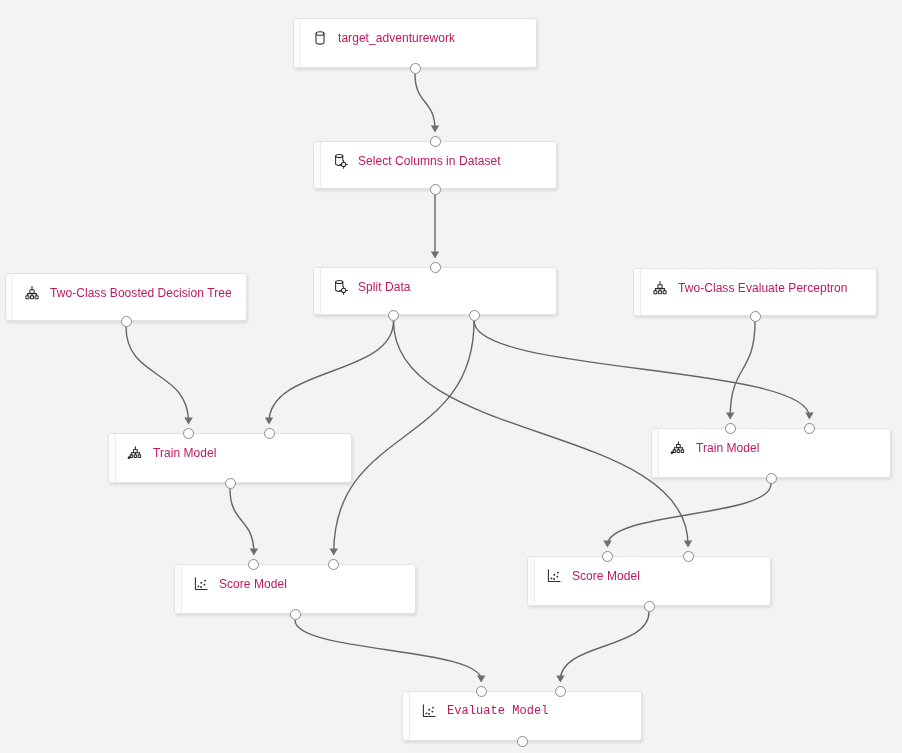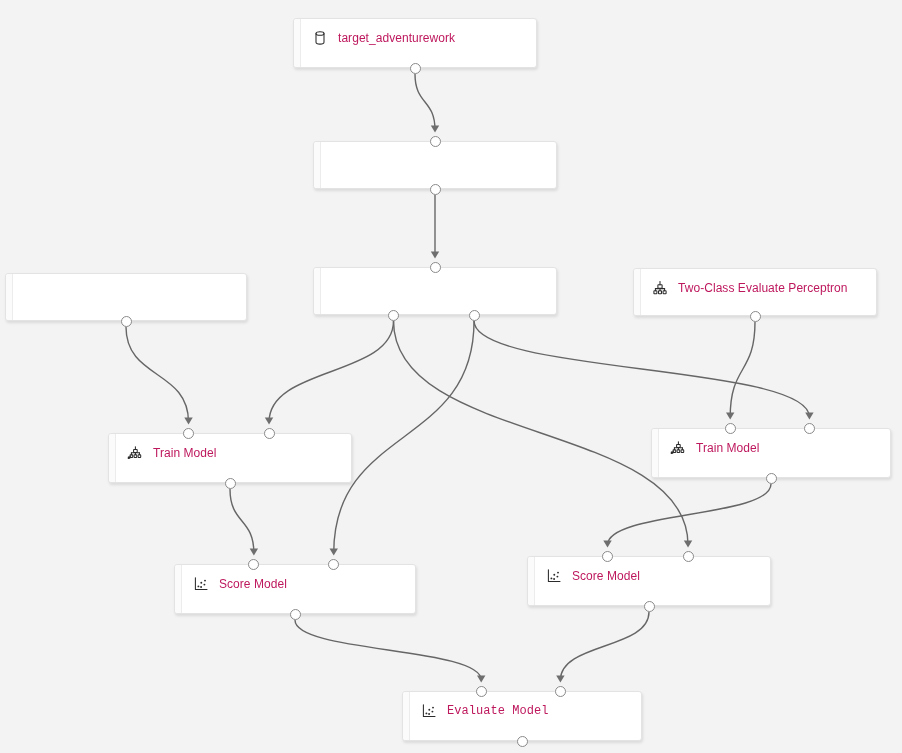--- a/index.html
+++ b/index.html
@@ -125,29 +125,61 @@
           <span class="node-icon"><svg viewBox="0 0 16 16" width="16" height="16">
               <ellipse cx="8" cy="3.5" rx="4" ry="1.8" stroke="#2b2b2b" stroke-width="1.05" fill="none" stroke-linecap="round" stroke-linejoin="round"></ellipse>
               <path d="M4 3.5 V12.3 C4 13.3 5.8 14.1 8 14.1 C10.2 14.1 12 13.3 12 12.3 V3.5" stroke="#2b2b2b" stroke-width="1.05" fill="none" stroke-linecap="round" stroke-linejoin="round"></path>
             </svg></span>
           <span class="node-label">target_adventurework</span>
         </div>
       </div>
       <div class="port" style="left: 415px; top: 68px;"></div>
       <div class="node" style="left: 313px; top: 141px; width: 244px; height: 48px;">
         <div class="node-accent"></div>
+        <div class="node-body">
+          <span class="node-icon"><svg viewBox="0 0 16 16" width="16" height="16">
+              <ellipse cx="7.2" cy="3" rx="3.6" ry="1.6" stroke="#2b2b2b" stroke-width="1.05" fill="none" stroke-linecap="round" stroke-linejoin="round"></ellipse>
+              <path d="M3.6 3 V10.8 C3.6 11.7 5.2 12.4 7.2 12.4 C8 12.4 8.7 12.3 9.3 12.1" stroke="#2b2b2b" stroke-width="1.05" fill="none" stroke-linecap="round" stroke-linejoin="round"></path>
+              <path d="M10.8 3 V7.4" stroke="#2b2b2b" stroke-width="1.05" fill="none" stroke-linecap="round" stroke-linejoin="round"></path>
+              <circle cx="11.6" cy="11.4" r="2.1" stroke="#2b2b2b" stroke-width="1.05" fill="none" stroke-linecap="round" stroke-linejoin="round"></circle>
+              <path d="M11.6 8.6 v-1 M11.6 14.2 v1 M8.8 11.4 h-1 M14.4 11.4 h1" stroke="#2b2b2b" stroke-width="1.05" fill="none" stroke-linecap="round" stroke-linejoin="round"></path>
+            </svg></span>
+          <span class="node-label">Select Columns in Dataset</span>
+        </div>
       </div>
       <div class="port" style="left: 435px; top: 141px;"></div>
       <div class="port" style="left: 435px; top: 189px;"></div>
       <div class="node" style="left: 5px; top: 273px; width: 242px; height: 48px;">
         <div class="node-accent"></div>
+        <div class="node-body">
+          <span class="node-icon"><svg viewBox="0 0 16 16" width="16" height="16">
+              <path d="M8 1.6 v3.2" stroke="#2b2b2b" stroke-width="1.05" fill="none" stroke-linecap="round" stroke-linejoin="round"></path>
+              <path d="M3.4 8.6 h9.2" stroke="#2b2b2b" stroke-width="1.05" fill="none" stroke-linecap="round" stroke-linejoin="round"></path>
+              <path d="M3.4 8.6 v2.2 M8 8.6 v2.2 M12.6 8.6 v2.2" stroke="#2b2b2b" stroke-width="1.05" fill="none" stroke-linecap="round" stroke-linejoin="round"></path>
+              <rect x="5.9" y="4.8" width="4.2" height="3.4" rx="0.5" stroke="#2b2b2b" stroke-width="1.05" fill="none" stroke-linecap="round" stroke-linejoin="round"></rect>
+              <rect x="1.9" y="10.8" width="3" height="3" rx="0.5" stroke="#2b2b2b" stroke-width="1.05" fill="none" stroke-linecap="round" stroke-linejoin="round"></rect>
+              <rect x="6.5" y="10.8" width="3" height="3" rx="0.5" stroke="#2b2b2b" stroke-width="1.05" fill="none" stroke-linecap="round" stroke-linejoin="round"></rect>
+              <rect x="11.1" y="10.8" width="3" height="3" rx="0.5" stroke="#2b2b2b" stroke-width="1.05" fill="none" stroke-linecap="round" stroke-linejoin="round"></rect>
+            </svg></span>
+          <span class="node-label">Two-Class Boosted Decision Tree</span>
+        </div>
       </div>
       <div class="port" style="left: 126px; top: 321px;"></div>
       <div class="node" style="left: 313px; top: 267px; width: 244px; height: 48px;">
         <div class="node-accent"></div>
+        <div class="node-body">
+          <span class="node-icon"><svg viewBox="0 0 16 16" width="16" height="16">
+              <ellipse cx="7.2" cy="3" rx="3.6" ry="1.6" stroke="#2b2b2b" stroke-width="1.05" fill="none" stroke-linecap="round" stroke-linejoin="round"></ellipse>
+              <path d="M3.6 3 V10.8 C3.6 11.7 5.2 12.4 7.2 12.4 C8 12.4 8.7 12.3 9.3 12.1" stroke="#2b2b2b" stroke-width="1.05" fill="none" stroke-linecap="round" stroke-linejoin="round"></path>
+              <path d="M10.8 3 V7.4" stroke="#2b2b2b" stroke-width="1.05" fill="none" stroke-linecap="round" stroke-linejoin="round"></path>
+              <circle cx="11.6" cy="11.4" r="2.1" stroke="#2b2b2b" stroke-width="1.05" fill="none" stroke-linecap="round" stroke-linejoin="round"></circle>
+              <path d="M11.6 8.6 v-1 M11.6 14.2 v1 M8.8 11.4 h-1 M14.4 11.4 h1" stroke="#2b2b2b" stroke-width="1.05" fill="none" stroke-linecap="round" stroke-linejoin="round"></path>
+            </svg></span>
+          <span class="node-label">Split Data</span>
+        </div>
       </div>
       <div class="port" style="left: 435px; top: 267px;"></div>
       <div class="port" style="left: 393.52px; top: 315px;"></div>
       <div class="port" style="left: 474.04px; top: 315px;"></div>
       <div class="node" style="left: 633px; top: 268px; width: 244px; height: 48px;">
         <div class="node-accent"></div>
         <div class="node-body">
           <span class="node-icon"><svg viewBox="0 0 16 16" width="16" height="16">
               <path d="M8 1.6 v3.2" stroke="#2b2b2b" stroke-width="1.05" fill="none" stroke-linecap="round" stroke-linejoin="round"></path>
               <path d="M3.4 8.6 h9.2" stroke="#2b2b2b" stroke-width="1.05" fill="none" stroke-linecap="round" stroke-linejoin="round"></path>

